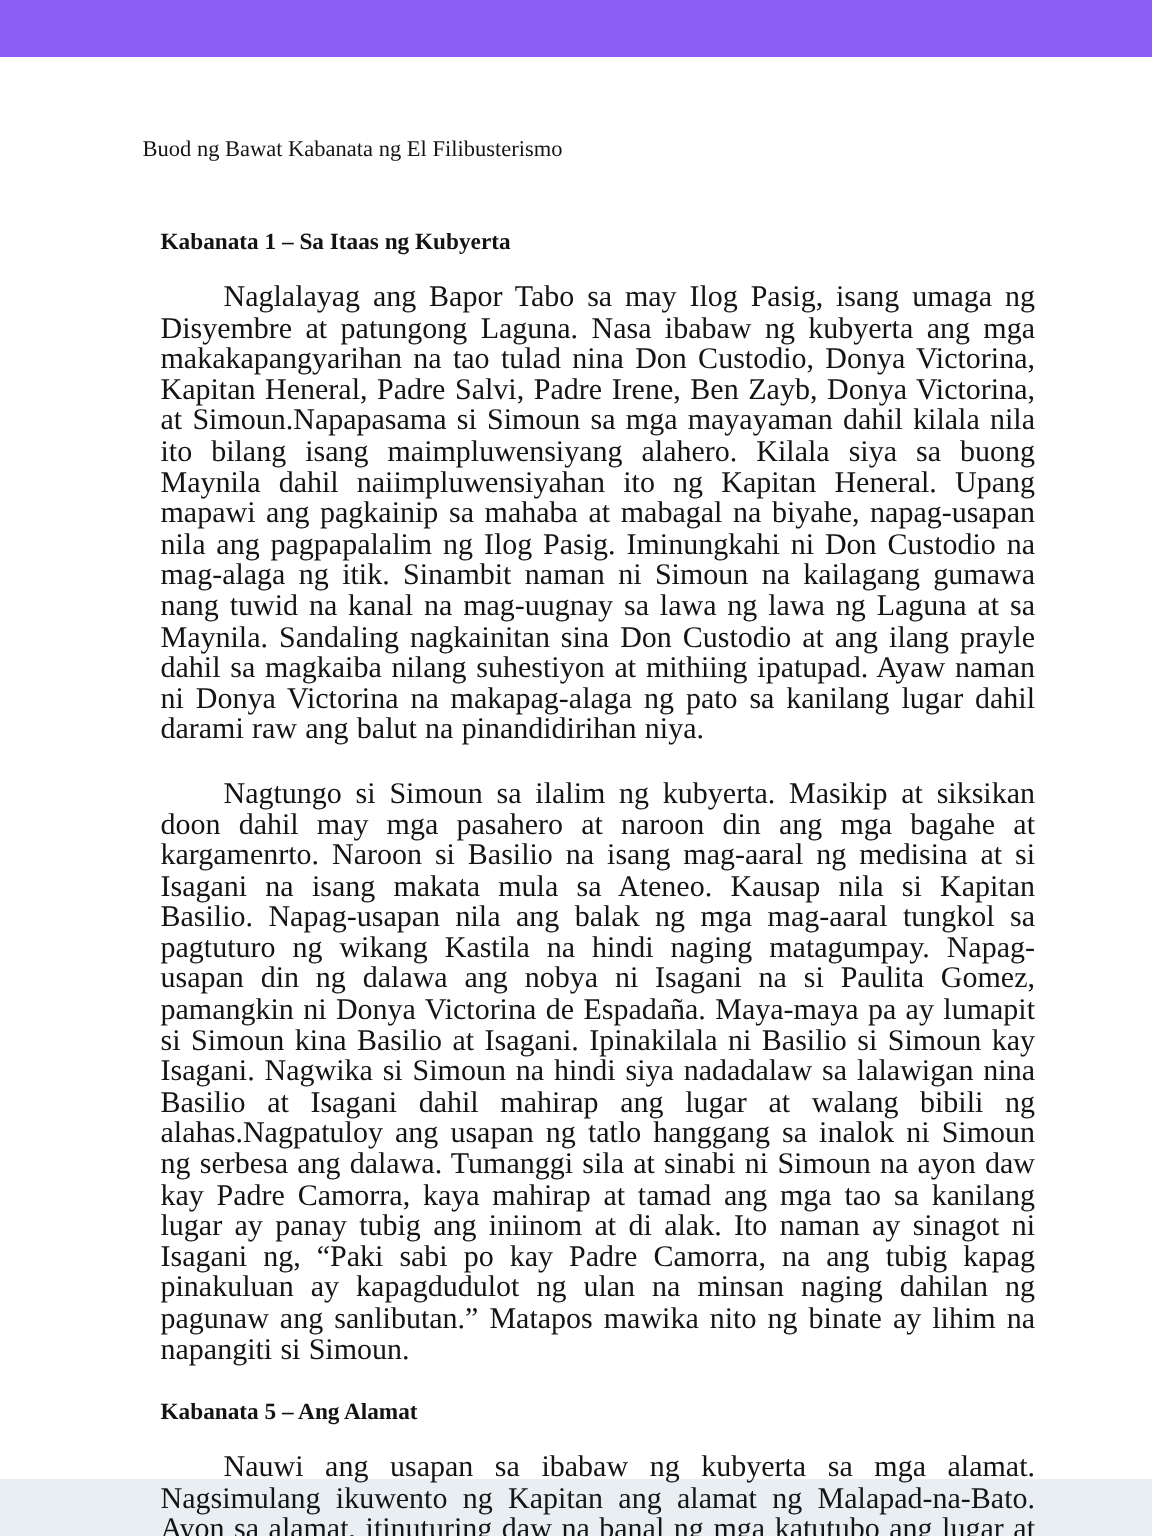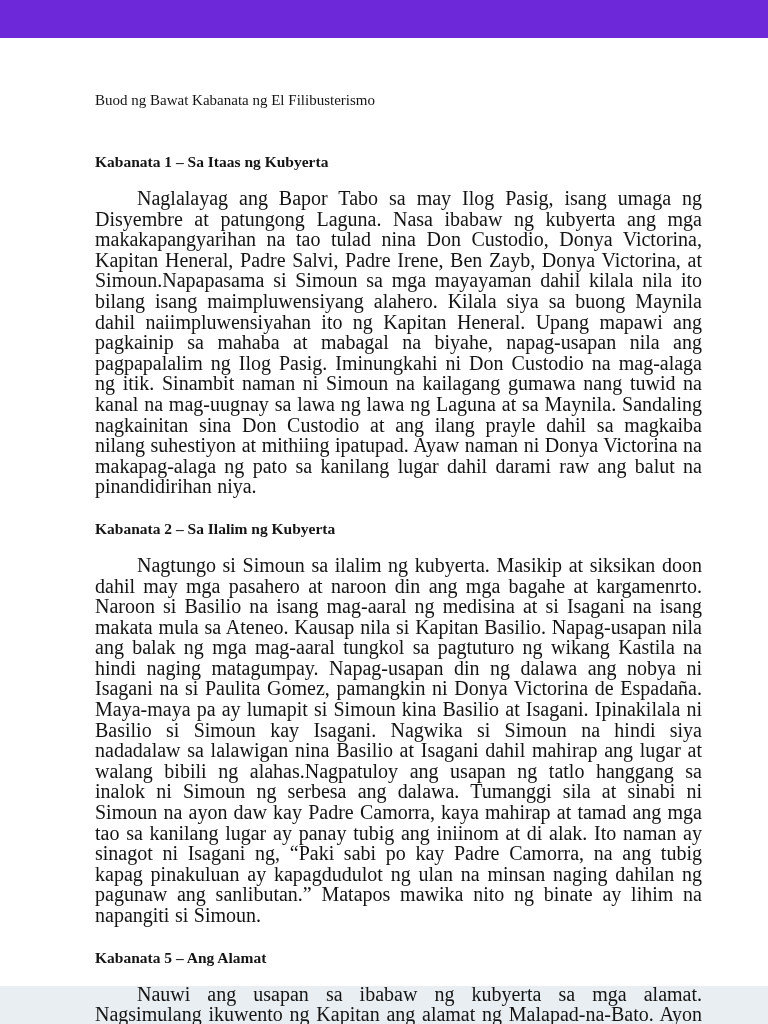--- a/index.html
+++ b/index.html
@@ -10,21 +10,21 @@
     width: 768px;
     height: 1024px;
     background: #e9eef2;
     font-family: "Liberation Serif", "DejaVu Serif", serif;
     overflow: hidden;
   }
   .viewer {
     position: relative;
     width: 768px;
     height: 822px;
-    background: #6d28d9;
+    background: #8b5cf6;
   }
   .doc-page {
     position: absolute;
     left: 0;
     top: 38px;
     width: 768px;
     height: 948px;
     background: #ffffff;
     box-sizing: border-box;
     padding: 52px 66px 40px 95px;
@@ -44,38 +44,37 @@
   }
   .section-body {
     font-size: 20px;
     line-height: 20.6px;
     text-align: justify;
     text-indent: 42px;
     margin: 0 0 22px 0;
     word-spacing: 0.5px;
   }
   .section {
-    margin: 0;
+    margin: 12px;
   }
 </style>
 </head>
 <body>
 
 <div class="viewer">
   <div class="doc-page">
 
     <p class="doc-title">Buod ng Bawat Kabanata ng El Filibusterismo</p>
 
     <div class="section">
       <p class="section-heading">Kabanata 1 – Sa Itaas ng Kubyerta</p>
       <p class="section-body">Naglalayag ang Bapor Tabo sa may Ilog Pasig, isang umaga ng Disyembre at patungong Laguna. Nasa ibabaw ng kubyerta ang mga makakapangyarihan na tao tulad nina Don Custodio, Donya Victorina, Kapitan Heneral, Padre Salvi, Padre Irene, Ben Zayb, Donya Victorina, at Simoun.Napapasama si Simoun sa mga mayayaman dahil kilala nila ito bilang isang maimpluwensiyang alahero. Kilala siya sa buong Maynila dahil naiimpluwensiyahan ito ng Kapitan Heneral. Upang mapawi ang pagkainip sa mahaba at mabagal na biyahe, napag-usapan nila ang pagpapalalim ng Ilog Pasig. Iminungkahi ni Don Custodio na mag-alaga ng itik. Sinambit naman ni Simoun na kailagang gumawa nang tuwid na kanal na mag-uugnay sa lawa ng lawa ng Laguna at sa Maynila. Sandaling nagkainitan sina Don Custodio at ang ilang prayle dahil sa magkaiba nilang suhestiyon at mithiing ipatupad. Ayaw naman ni Donya Victorina na makapag-alaga ng pato sa kanilang lugar dahil darami raw ang balut na pinandidirihan niya.</p>
     </div>
 
     <div class="section">
-      <p class="section-heading">Kabanata 2 – Sa Ilalim ng Kubyerta</p>
       <p class="section-body">Nagtungo si Simoun sa ilalim ng kubyerta. Masikip at siksikan doon dahil may mga pasahero at naroon din ang mga bagahe at kargamenrto. Naroon si Basilio na isang mag-aaral ng medisina at si Isagani na isang makata mula sa Ateneo. Kausap nila si Kapitan Basilio. Napag-usapan nila ang balak ng mga mag-aaral tungkol sa pagtuturo ng wikang Kastila na hindi naging matagumpay. Napag-usapan din ng dalawa ang nobya ni Isagani na si Paulita Gomez, pamangkin ni Donya Victorina de Espadaña. Maya-maya pa ay lumapit si Simoun kina Basilio at Isagani. Ipinakilala ni Basilio si Simoun kay Isagani. Nagwika si Simoun na hindi siya nadadalaw sa lalawigan nina Basilio at Isagani dahil mahirap ang lugar at walang bibili ng alahas.Nagpatuloy ang usapan ng tatlo hanggang sa inalok ni Simoun ng serbesa ang dalawa. Tumanggi sila at sinabi ni Simoun na ayon daw kay Padre Camorra, kaya mahirap at tamad ang mga tao sa kanilang lugar ay panay tubig ang iniinom at di alak. Ito naman ay sinagot ni Isagani ng, “Paki sabi po kay Padre Camorra, na ang tubig kapag pinakuluan ay kapagdudulot ng ulan na minsan naging dahilan ng pagunaw ang sanlibutan.” Matapos mawika nito ng binate ay lihim na napangiti si Simoun.</p>
     </div>
 
     <div class="section">
       <p class="section-heading">Kabanata 5 – Ang Alamat</p>
       <p class="section-body">Nauwi ang usapan sa ibabaw ng kubyerta sa mga alamat. Nagsimulang ikuwento ng Kapitan ang alamat ng Malapad-na-Bato. Ayon sa alamat, itinuturing daw na banal ng mga katutubo ang lugar at tahanan ng mga espiritu. Ngunit nang manirahan daw dito ng mga kriminal ay nawala ang pangamba sa mga kaluluwang naroon. Sa mga tulisan na natakot ang mga tao. Si Padre Florentino naman ang nagsalaysay ng alamat ni Donya Geronima. Nagkaroon dawn g kasintahan ang Donya ngunit naging arsobispo ito sa Maynila. Sinundan daw ng babae ang katipan at kinulit sa alok na kasal. Upang makapagtago, nanahan ang dalawa sa isang yungib malapit sa Ilog Pasig. Nakuwento din ang alamat ni San Nicolas na nagligtas sa Intsik na muntik nang patayin ng isang buwaya. Naging bato daw ang buwaya nang dasalan ng Intsik ang santo.</p>
     </div>
 
   </div>
 </div>

